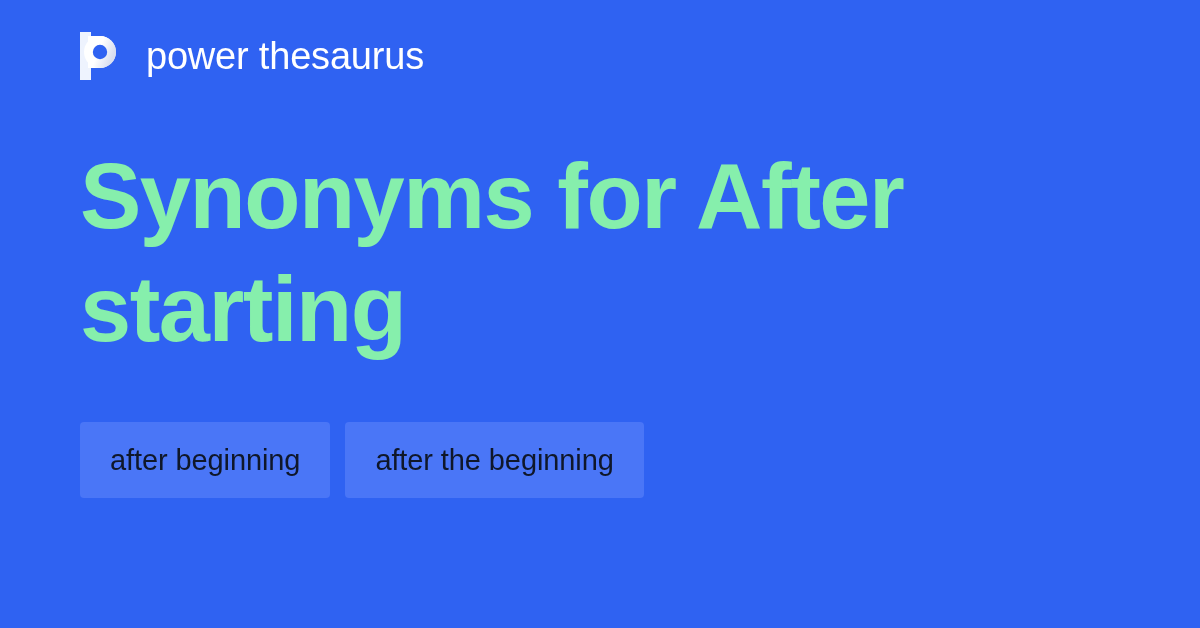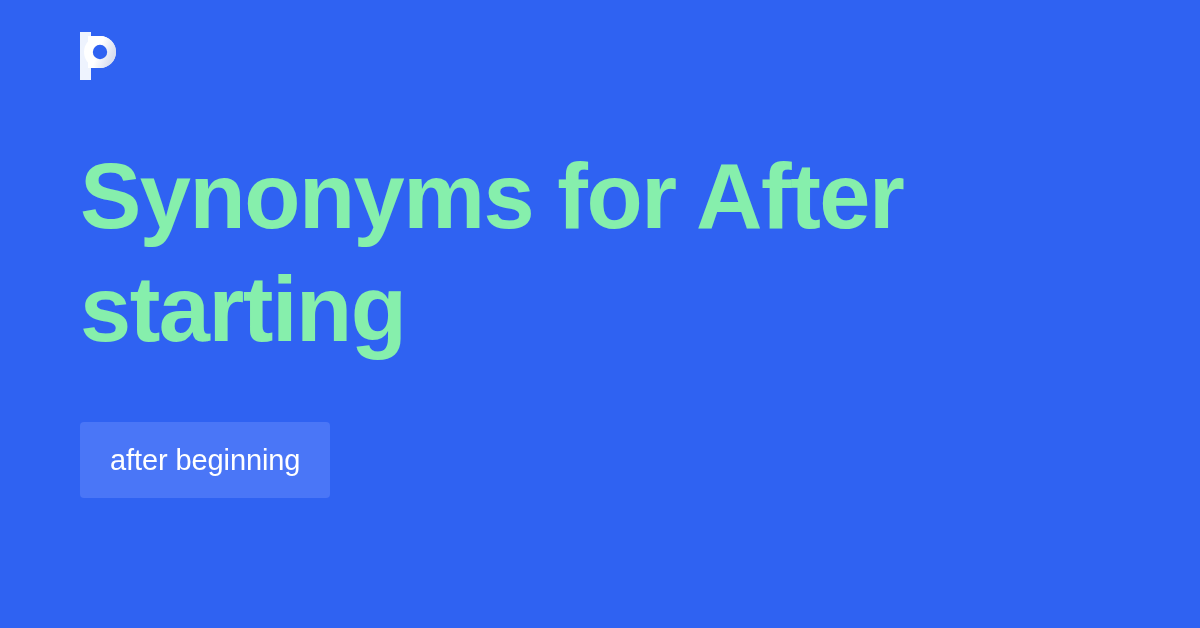--- a/index.html
+++ b/index.html
@@ -71,21 +71,21 @@
   }
 
   .chip {
     height: 76px;
     display: flex;
     align-items: center;
     justify-content: center;
     padding: 0 30px;
     background: #4a76f7;
     border-radius: 4px;
-    color: #ffffff;
+    color: #0f172a;
     font-size: 29px;
     line-height: 1;
     font-weight: 400;
     white-space: nowrap;
     letter-spacing: -0.1px;
   }
 </style>
 </head>
 <body>
 
@@ -101,19 +101,21 @@
       </defs>
 
       <rect x="0" y="0" width="11" height="48" fill="#ffffff" opacity="0.92"></rect>
 
       <path d="M8 4 h12 a16 16 0 0 1 0 32 H8 Z" fill="url(#bowlGrad)"></path>
       <circle cx="20" cy="20" r="16" fill="url(#bowlGrad)"></circle>
 
       <circle cx="20" cy="20" r="7.2" fill="#2f62f2"></circle>
     </svg>
   </span>
+  <span class="brand-name">power thesaurus</span>
 </div>
 
 <h1 class="headline">Synonyms for After starting</h1>
 
 <div class="chips">
   <div class="chip">after beginning</div>
+  <div class="chip">after the beginning</div>
 </div>
 
 </body></html>

